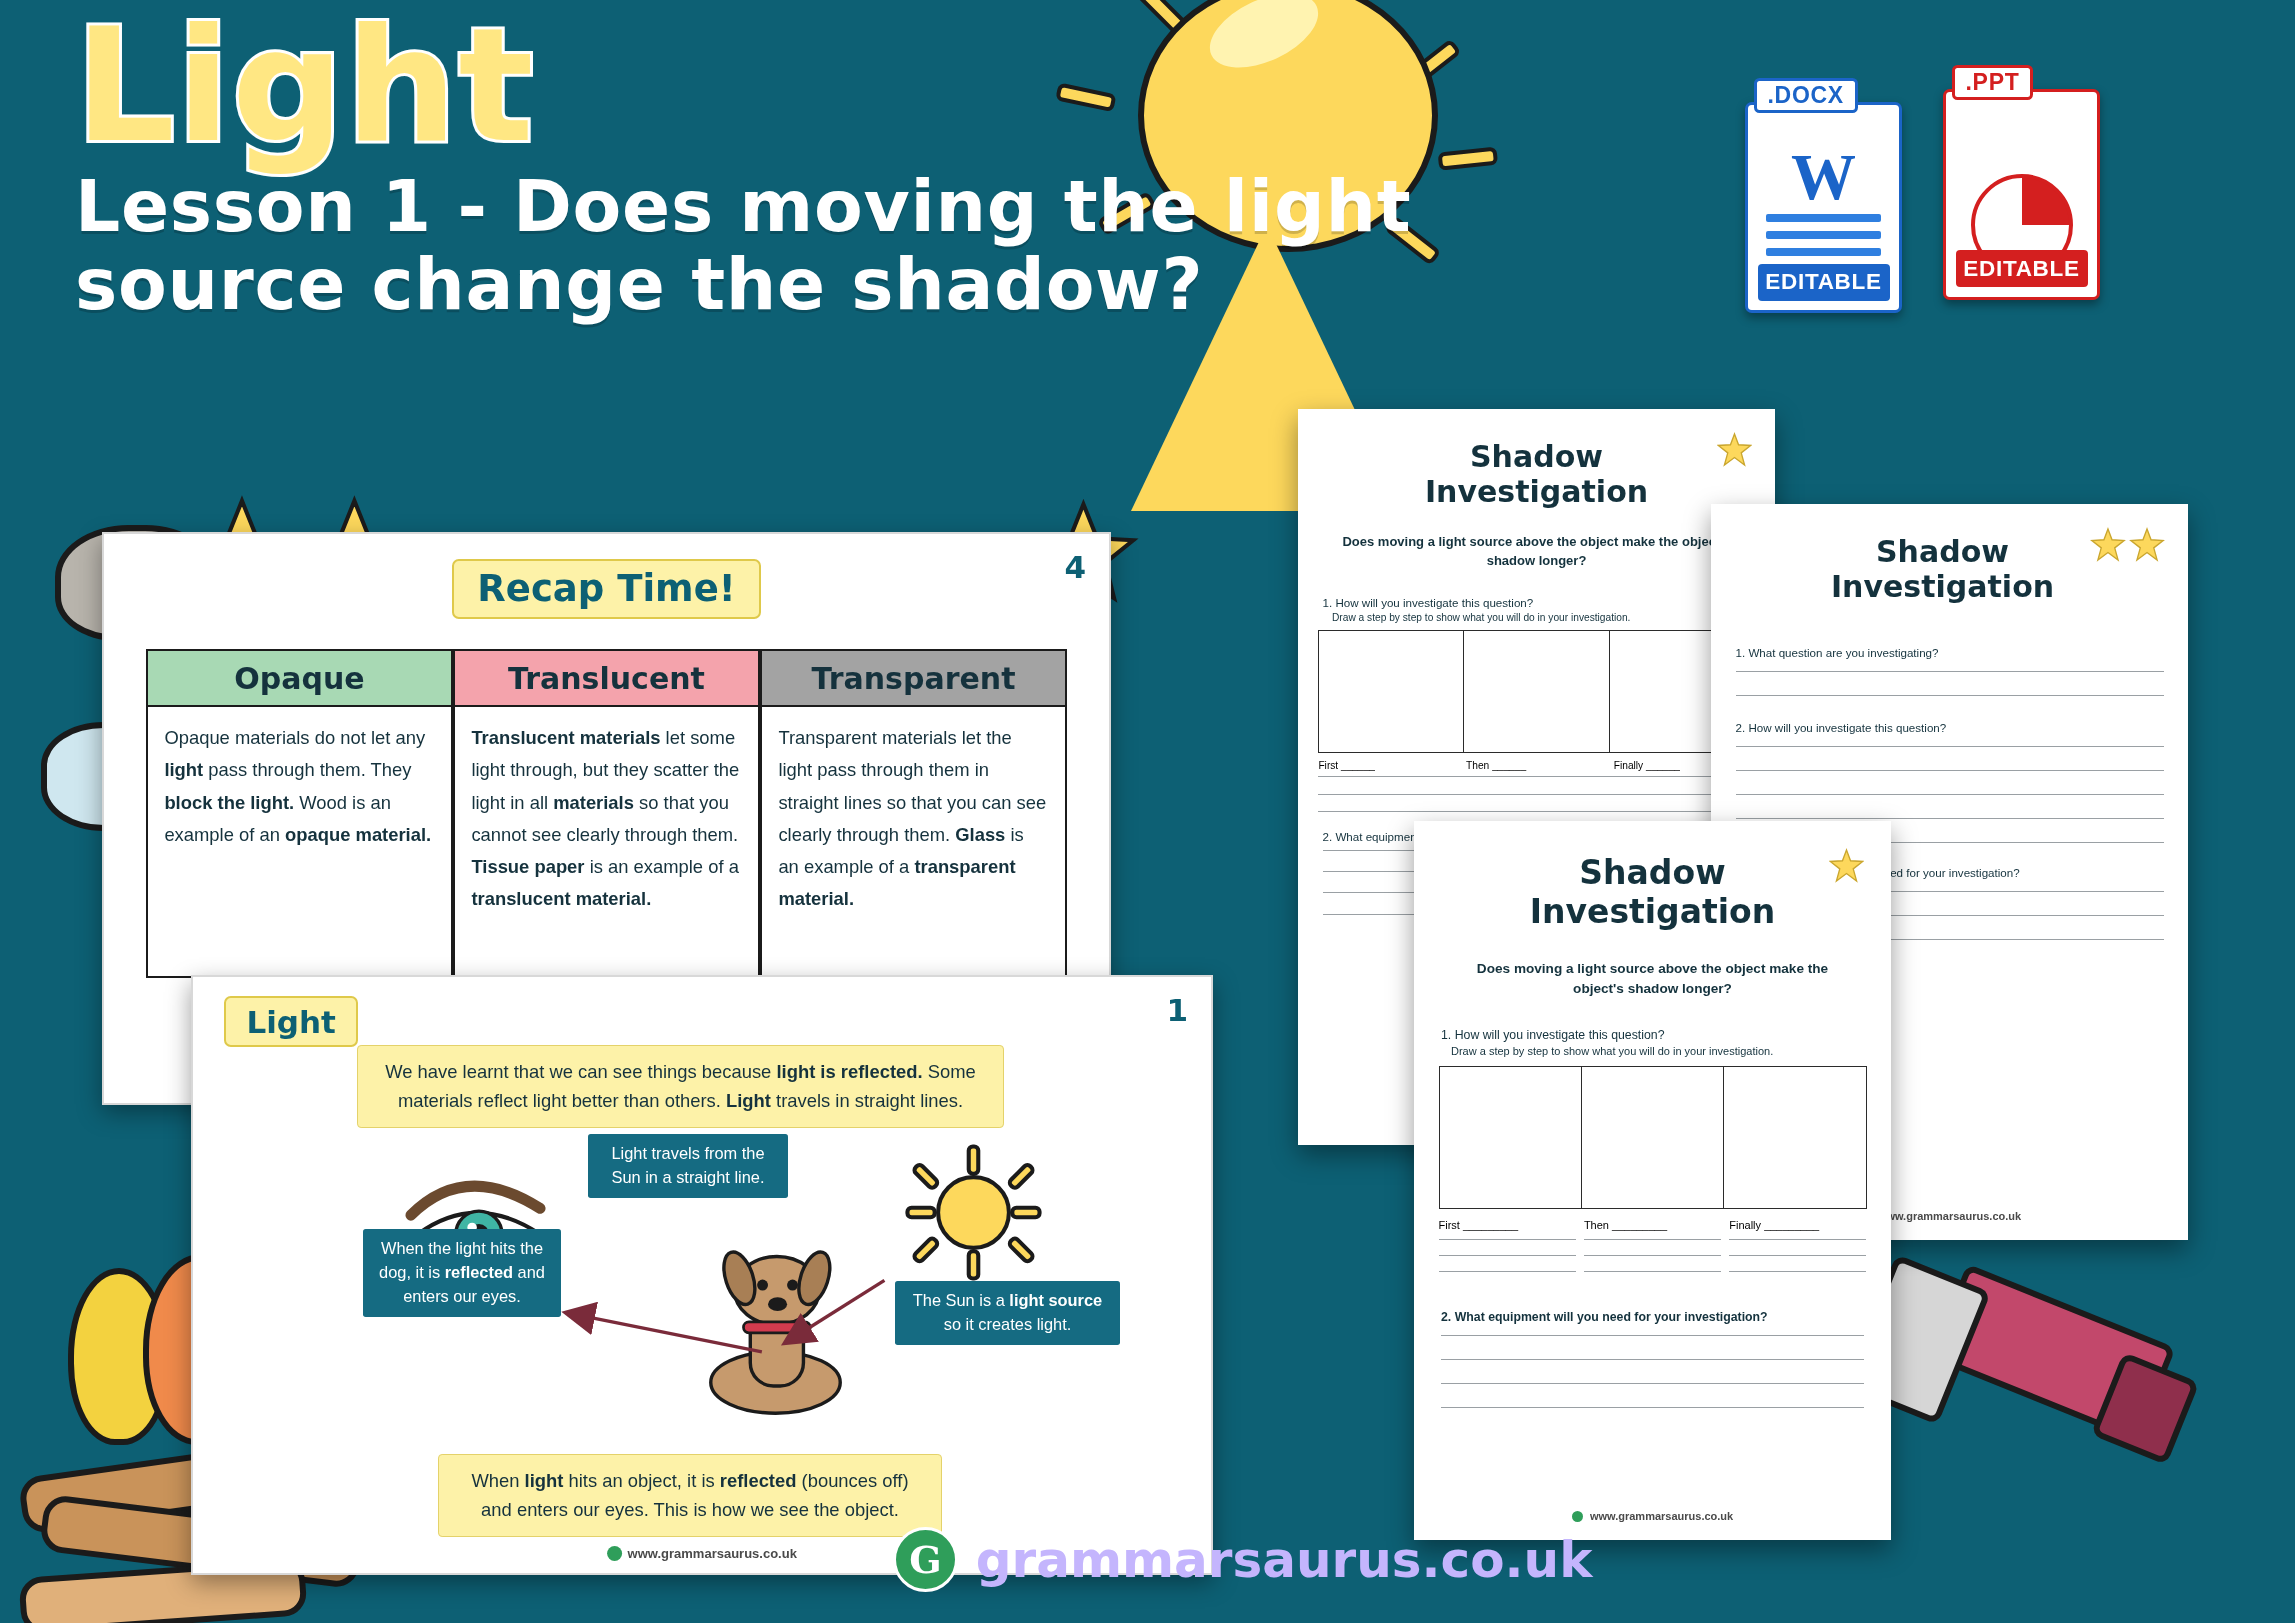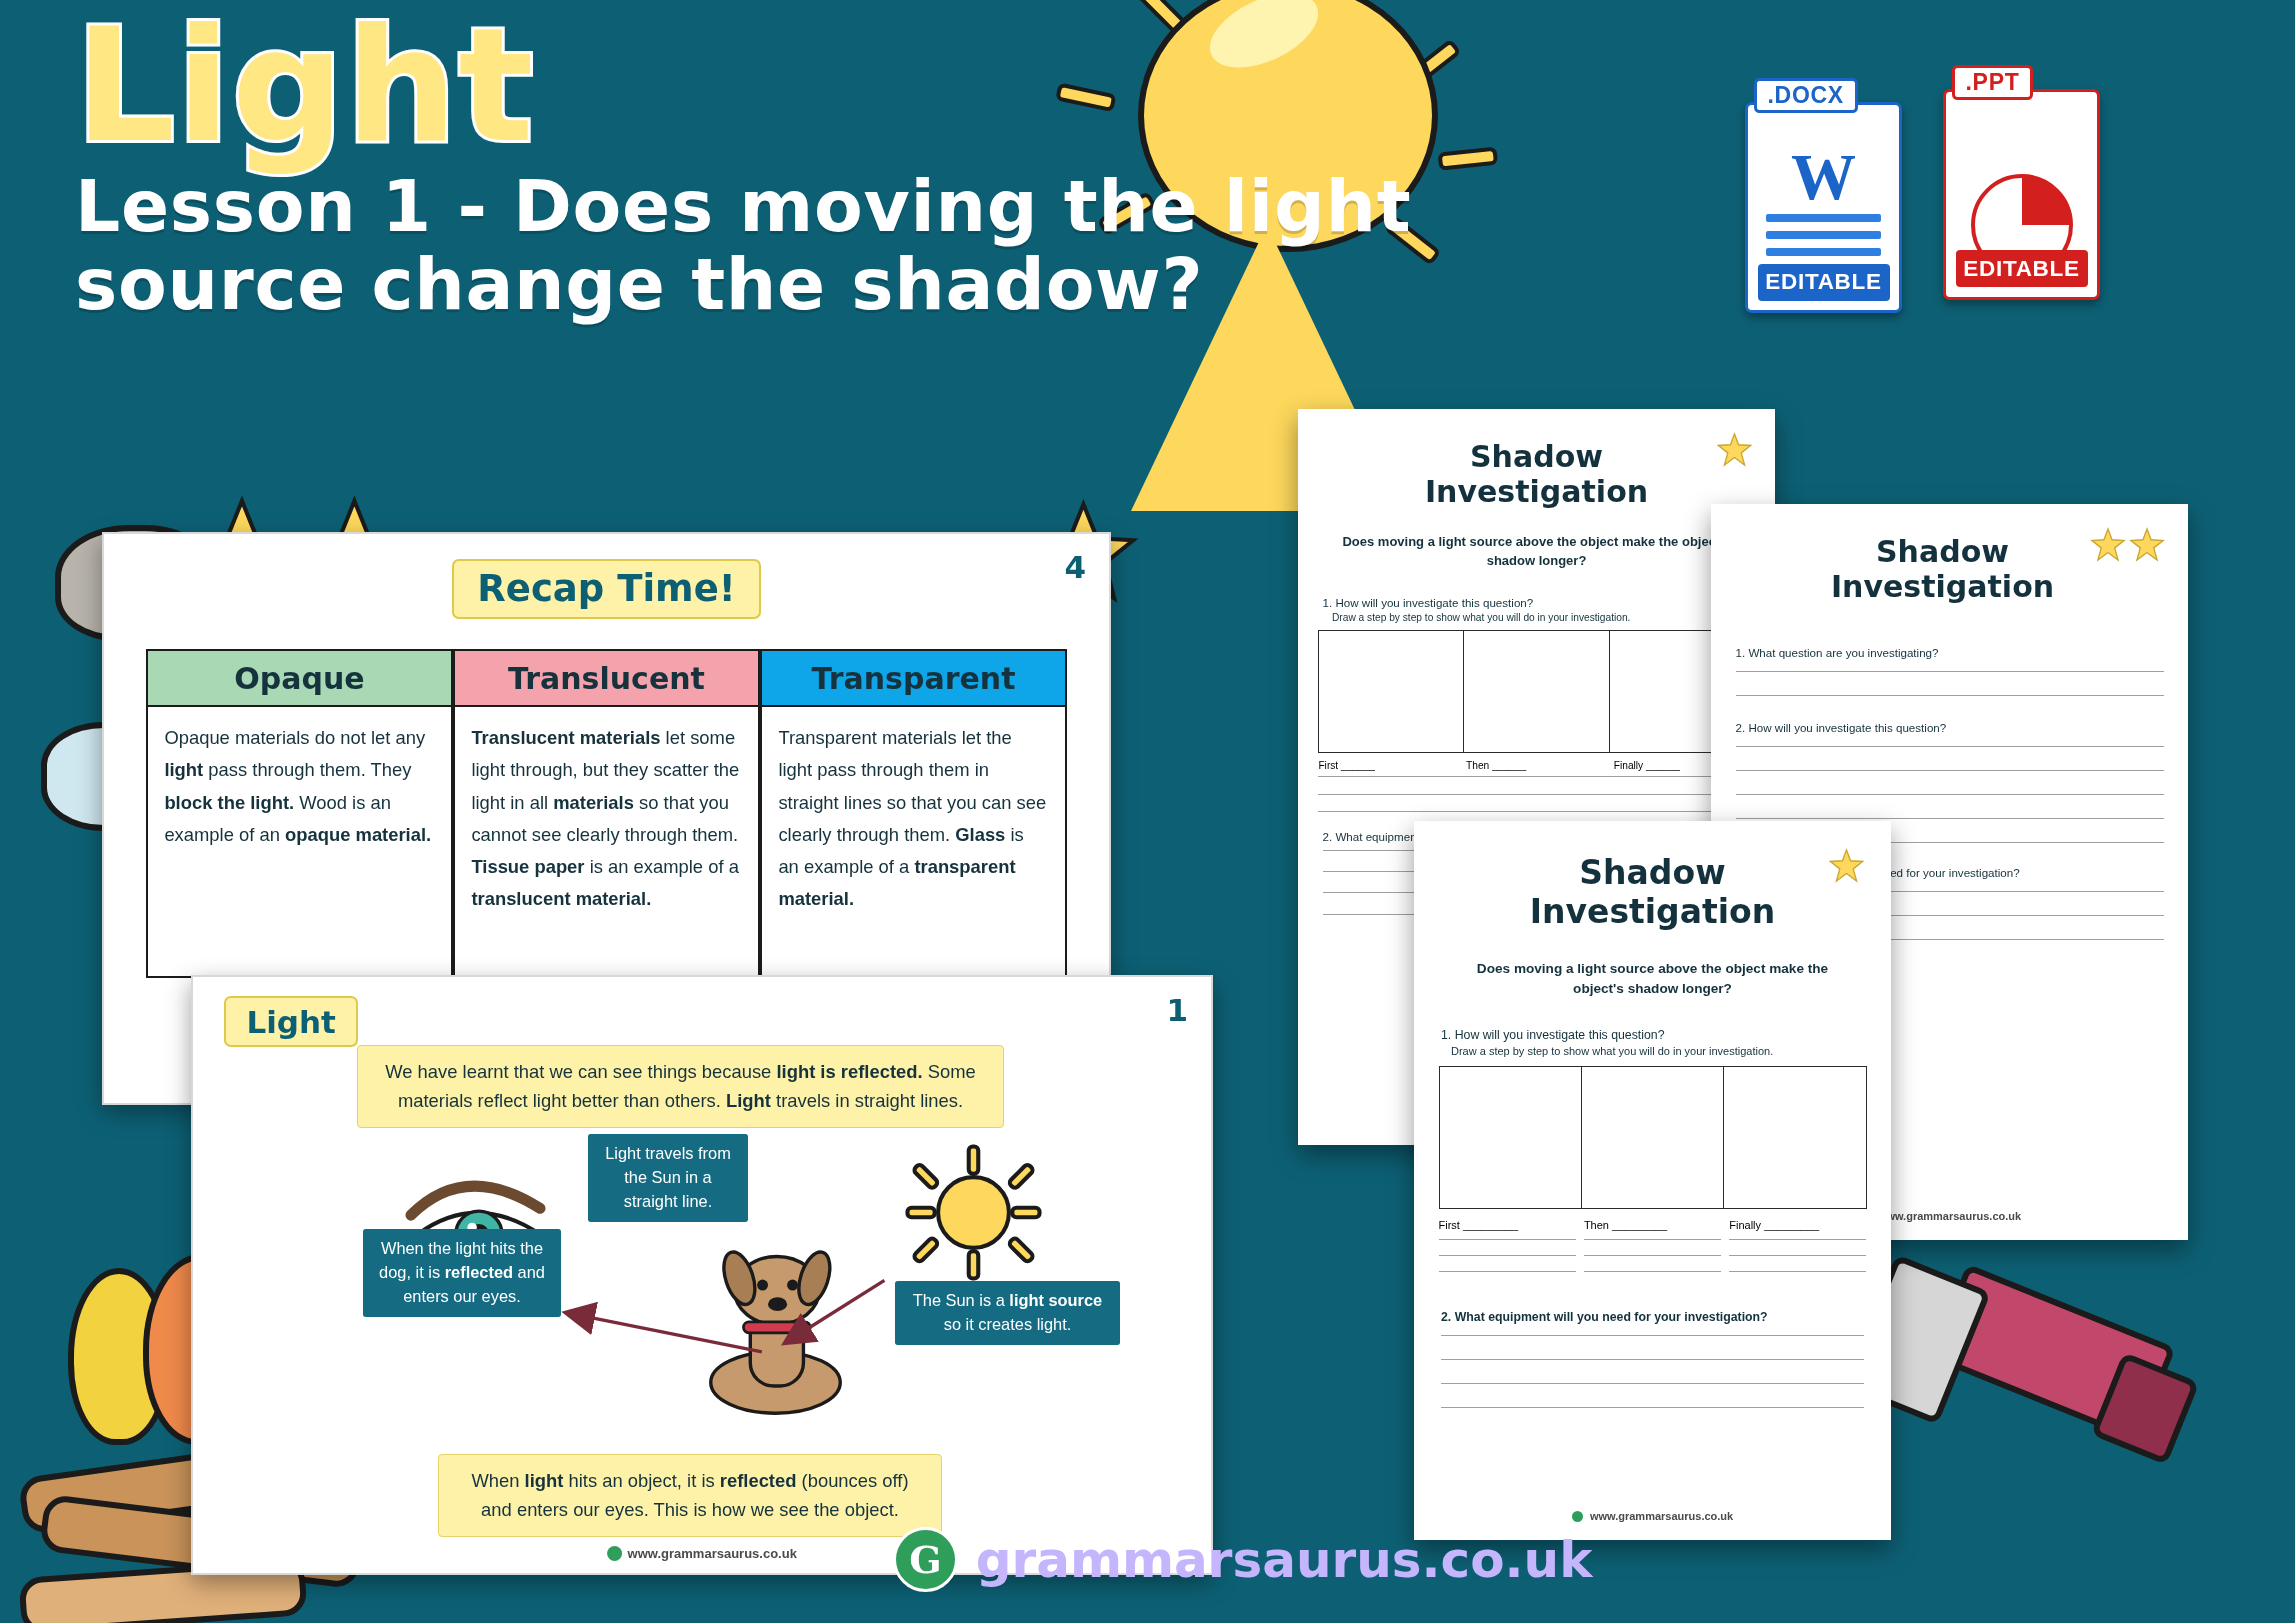--- a/index.html
+++ b/index.html
@@ -140,21 +140,21 @@
   .recap-title-wrap { text-align:center; margin-top:24.5px; }
   .cols { display:flex; padding:30px 42px 0 42px; }
   .col { flex:1; }
   .col-head {
     border:2px solid #1b1b1b; border-bottom:none;
     text-align:center; font-size:30px; font-weight:bold; color:#15323d;
     padding:9.5px 0; font-family:"DejaVu Sans", sans-serif;
   }
   .col-head.opaque { background:#a8d9b4; }
   .col-head.translucent { background:#f4a3ac; }
-  .col-head.transparent { background:#0ea5e9; }
+  .col-head.transparent { background:#a3a3a3; }
   .col-body {
     border:2px solid #1b1b1b; padding:15px 16.4px;
     font-size:18.4px; line-height:1.75; color:#15323d; height:273px;
   }
   .col-body b { font-weight:bold; }
 
   
   .slide-light { left:191px; top:975px; width:1022px; height:600px; }
   .light-pill {
     position:absolute; left:31px; top:19px;
@@ -354,21 +354,21 @@
         <path d="M1015,215 L880,300" marker-end="url(#ah)"></path>
         <path d="M835,320 L560,265" marker-end="url(#ah)"></path>
       </g>
       <defs>
         <marker id="ah" markerWidth="10" markerHeight="10" refX="6" refY="5" orient="auto">
           <path d="M0,0 L10,5 L0,10 z" fill="#7a2b3a"></path>
         </marker>
       </defs>
     </svg>
 
-    <div class="teal-box" style="position:absolute;left:395px;top:0px;width:160px;">Light travels from the Sun in a straight line.</div>
+    <div class="teal-box" style="position:absolute;left:395px;top:0px;width:200px;">Light travels from the Sun in a straight line.</div>
     <div class="teal-box" style="position:absolute;left:170px;top:95px;width:198px;">When the light hits the dog, it is <b>reflected</b> and enters our eyes.</div>
     <div class="teal-box" style="position:absolute;left:702px;top:147px;width:225px;">The Sun is a <b>light source</b> so it creates light.</div>
   </div>
 
   <div class="yellow-box" style="position:absolute;left:245px;top:477px;width:504px;">When <b>light</b> hits an object, it is <b>reflected</b> (bounces off) and enters our eyes. This is how we see the object.</div>
 
   <div class="gs-stamp">
     <span class="gs-dot"></span>
     <span>www.grammarsaurus.co.uk</span>
   </div>

